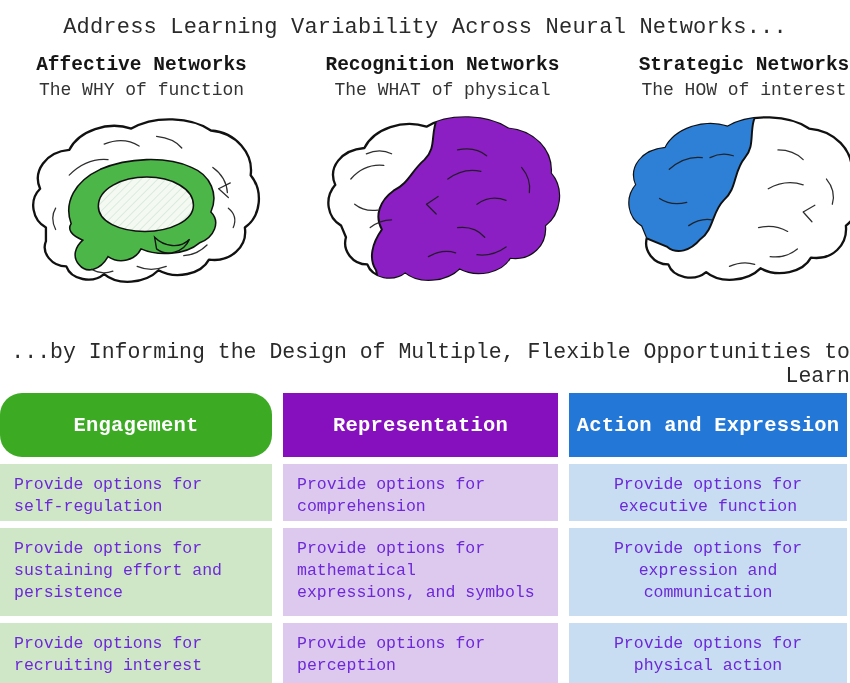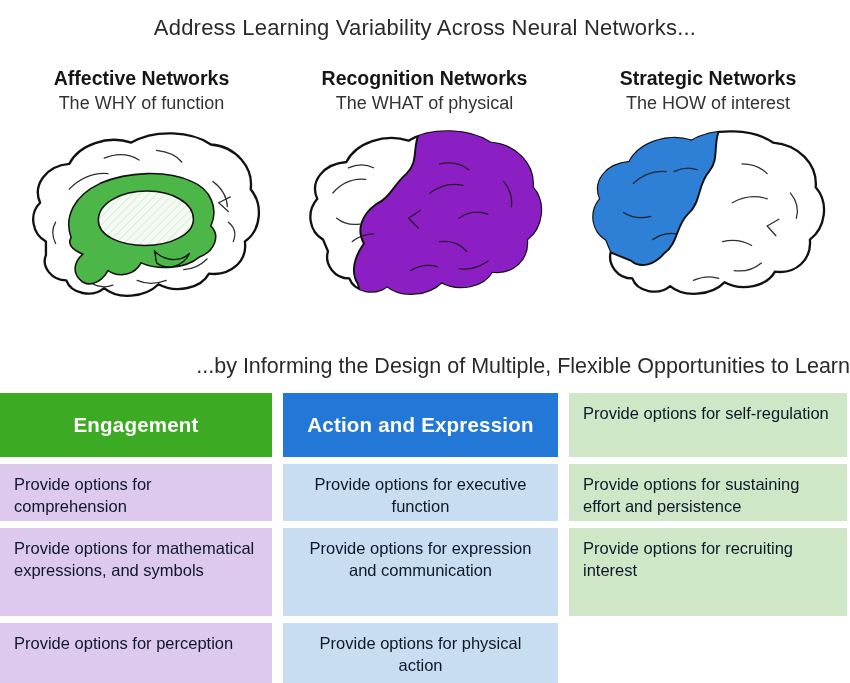--- a/index.html
+++ b/index.html
@@ -1,34 +1,35 @@
 <!DOCTYPE html>
 <html style="--green: #3CAA23; --purple: #8710BE; --blue: #2378D7; --green-light: #CFE7C7; --purple-light: #DDC8EE; --blue-light: #C8DDF2; --brain-green: #4CB748; --brain-purple: #8B1FC4; --brain-blue: #2E7FD6;"><head>
 <meta charset="utf-8">
 <style>
   html,body{margin:0;padding:0;background:#ffffff;}
   .page{
     position:relative;
     width:850px;height:683px;
     overflow:hidden;
     background:#ffffff;
-    font-family:Liberation Sans, sans-serif;
+    font-family:Liberation Mono, monospace;
     color:#2b2b2b;
   }
   .top-title{
     margin-top:15px;
     text-align:center;
     font-size:22px;
     letter-spacing:.2px;
     color:#2a2a2a;
   }
   .networks{
     display:grid;
     grid-template-columns:283px 283px 284px;
-    margin-top:26px;
+    margin-top:14px;
+    gap:18px;
   }
   .network{ text-align:center; }
   .network-name{
     font-size:19.5px;
     font-weight:bold;
     color:#161616;
     line-height:1.2;
   }
   .network-sub{
     font-size:18px;
@@ -53,28 +54,28 @@
     column-gap:11px;
     row-gap:7px;
   }
   .th{
     display:flex; align-items:center; justify-content:center;
     color:#ffffff;
     font-weight:bold;
     font-size:20.5px;
     letter-spacing:.2px;
   }
-  .th-green{ background:var(--green,#3CAA23); }
+  .th-green{ background:var(--green,#3CAA23);border-radius:22px; }
   .th-purple{ background:var(--purple,#8710BE); }
   .th-blue{ background:var(--blue,#2378D7); }
   .td{
     padding:10px 14px 0 14px;
     font-size:16.5px;
     line-height:1.33;
-    color:#0f172a;
+    color:#6d28d9;
   }
   .td-green{ background:var(--green-light,#CFE7C7); }
   .td-purple{ background:var(--purple-light,#DDC8EE); }
   .td-blue{ background:var(--blue-light,#C8DDF2);text-align:center; }
   .sulci{ stroke:#1c1c1c; stroke-width:1.3; fill:none; stroke-linecap:round; opacity:.92; }
   .outline{ fill:#ffffff; stroke:#111; stroke-width:2.4; stroke-linejoin:round; }
 </style>
 </head>
 <body>
 
@@ -171,20 +172,21 @@
           <path class="sulci" d="M 196,104 l 12,-7 M 196,104 l 9,10"></path>
         </svg>
       </div>
     </div>
   </div>
 
   <div class="mid-title">...by Informing the Design of Multiple, Flexible Opportunities to Learn</div>
 
   <div class="udl-table">
     <div class="th th-green">Engagement</div>
+    <div class="th th-purple">Representation</div>
     <div class="th th-blue">Action and Expression</div>
 
     <div class="td td-green">Provide options for self-regulation</div>
     <div class="td td-purple">Provide options for comprehension</div>
     <div class="td td-blue">Provide options for executive function</div>
 
     <div class="td td-green">Provide options for sustaining effort and persistence</div>
     <div class="td td-purple">Provide options for mathematical expressions, and symbols</div>
     <div class="td td-blue">Provide options for expression and communication</div>
 

